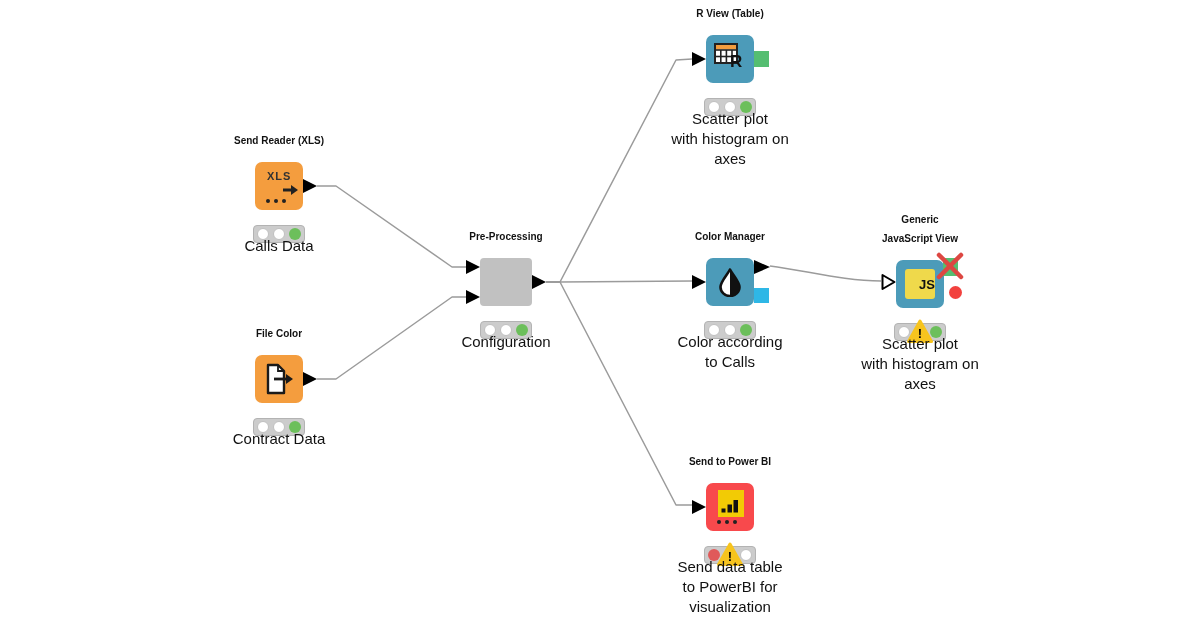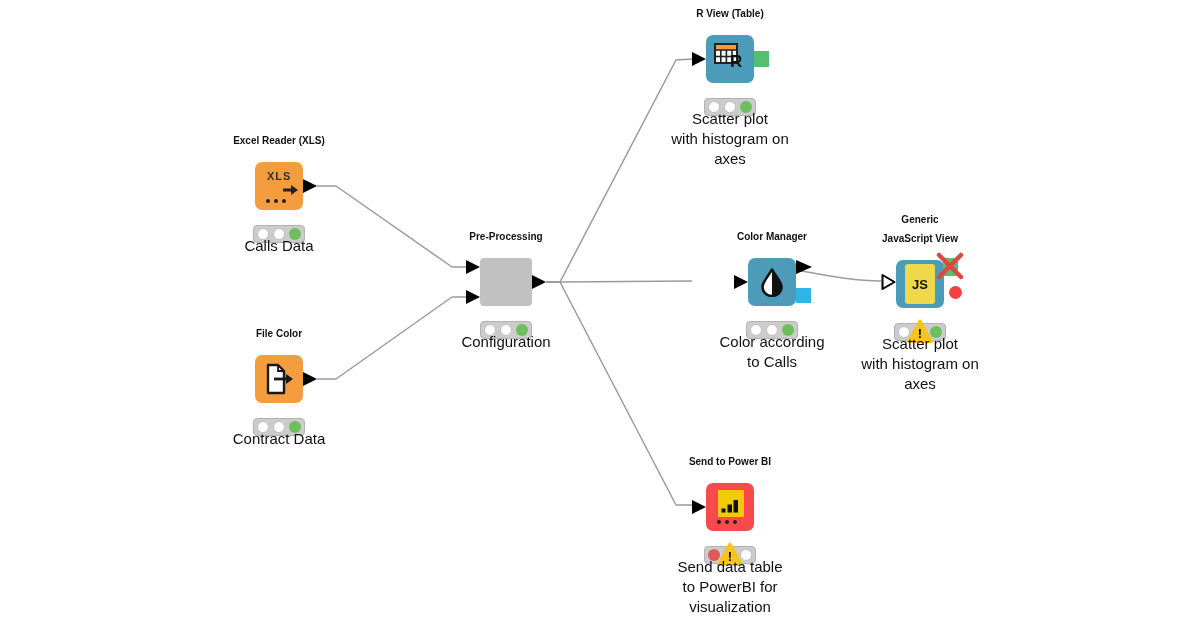--- a/index.html
+++ b/index.html
@@ -60,22 +60,22 @@
   .flow-port{position:absolute;width:13px;height:13px;border-radius:50%;background:var(--flow-red,#f2413e);}
   .x-mark{position:absolute;}
 
   
   .icon{position:absolute;inset:0;}
   .xls-label{position:absolute;top:8px;left:12px;font-size:11px;font-weight:bold;letter-spacing:1px;color:#333;}
   .xls-arrow{position:absolute;top:22px;left:27px;}
   .dots{position:absolute;left:11px;bottom:7px;display:flex;gap:4px;}
   .dots i{width:4px;height:4px;border-radius:50%;background:#222;}
   .icon-center{position:absolute;inset:0;display:flex;align-items:center;justify-content:center;}
-  .icon-js{width:30px;height:40px;border-radius:3px;background:var(--js-yellow,#efd94b);
-    display:flex;align-items:center;justify-content:center;}
+  .icon-js{width:30px;height:30px;border-radius:3px;background:var(--js-yellow,#efd94b);
+    display:flex;align-items:center;justify-content:flex-end;}
   .js-label{font-size:13px;font-weight:800;color:#111;}
   .icon-pbi{position:absolute;left:12px;top:7px;width:26px;height:27px;background:var(--pbi-yellow,#f2cb05);}
   .icon-table{position:absolute;inset:0;}
   .icon-table svg{position:absolute;left:8px;top:8px;}
   .r-label{position:absolute;left:24px;top:17px;font-size:17px;font-weight:800;color:#111;}
 </style>
 </head>
 <body>
 
 <div class="canvas">
@@ -105,21 +105,21 @@
       </div>
       <svg class="port out" style="top:17px" width="14" height="14">
           <polygon points="0,0 0,14 14,7" fill="#000"></polygon>
         </svg>
     </div>
     <div class="traffic-light">
         <span class="light white"></span>
         <span class="light white"></span>
         <span class="light green"></span>
       </div>
-    <div class="node-title">Excel Reader (XLS)</div>
+    <div class="node-title">Send Reader (XLS)</div>
     <div class="node-caption">Calls Data</div>
   </div>
 
   <div class="node" style="left:255px;top:355px;">
     <div class="node-body body-orange">
       <div class="icon-center">
         <svg width="36" height="32" viewBox="0 0 36 32">
           <path d="M7 2 H17 L23 8 V30 H7 Z" fill="#fff" stroke="#1a1a1a" stroke-width="2.4" stroke-linejoin="round"></path>
           <path d="M17 2 V8 H23" fill="none" stroke="#1a1a1a" stroke-width="1.8"></path>
           <path d="M13 16 H27" stroke="#1a1a1a" stroke-width="2.8"></path>
@@ -183,21 +183,21 @@
         <span class="light white"></span>
         <span class="light white"></span>
         <span class="light green"></span>
       </div>
     <div class="node-title">R View (Table)</div>
     <div class="node-caption">Scatter plot
 with histogram on
 axes</div>
   </div>
 
-  <div class="node" style="left:706px;top:258px;margin-left:42px;">
+  <div class="node" style="left:706px;top:258px;">
     <div class="node-body body-blue">
       <div class="icon-center">
         <svg width="26" height="30" viewBox="0 0 26 30">
           <defs>
               <clipPath id="dropclip">
                 <rect x="13" y="0" width="13" height="30"></rect>
               </clipPath>
             </defs>
           <path d="M13 2.5 C10.5 7.5 3.5 14.5 3.5 20 a9.5 9 0 0 0 19 0 C22.5 14.5 15.5 7.5 13 2.5 Z" fill="#fff" stroke="#111" stroke-width="2.6" stroke-linejoin="round"></path>
           <path d="M13 2.5 C10.5 7.5 3.5 14.5 3.5 20 a9.5 9 0 0 0 19 0 C22.5 14.5 15.5 7.5 13 2.5 Z" fill="#111" clip-path="url(#dropclip)"></path>

